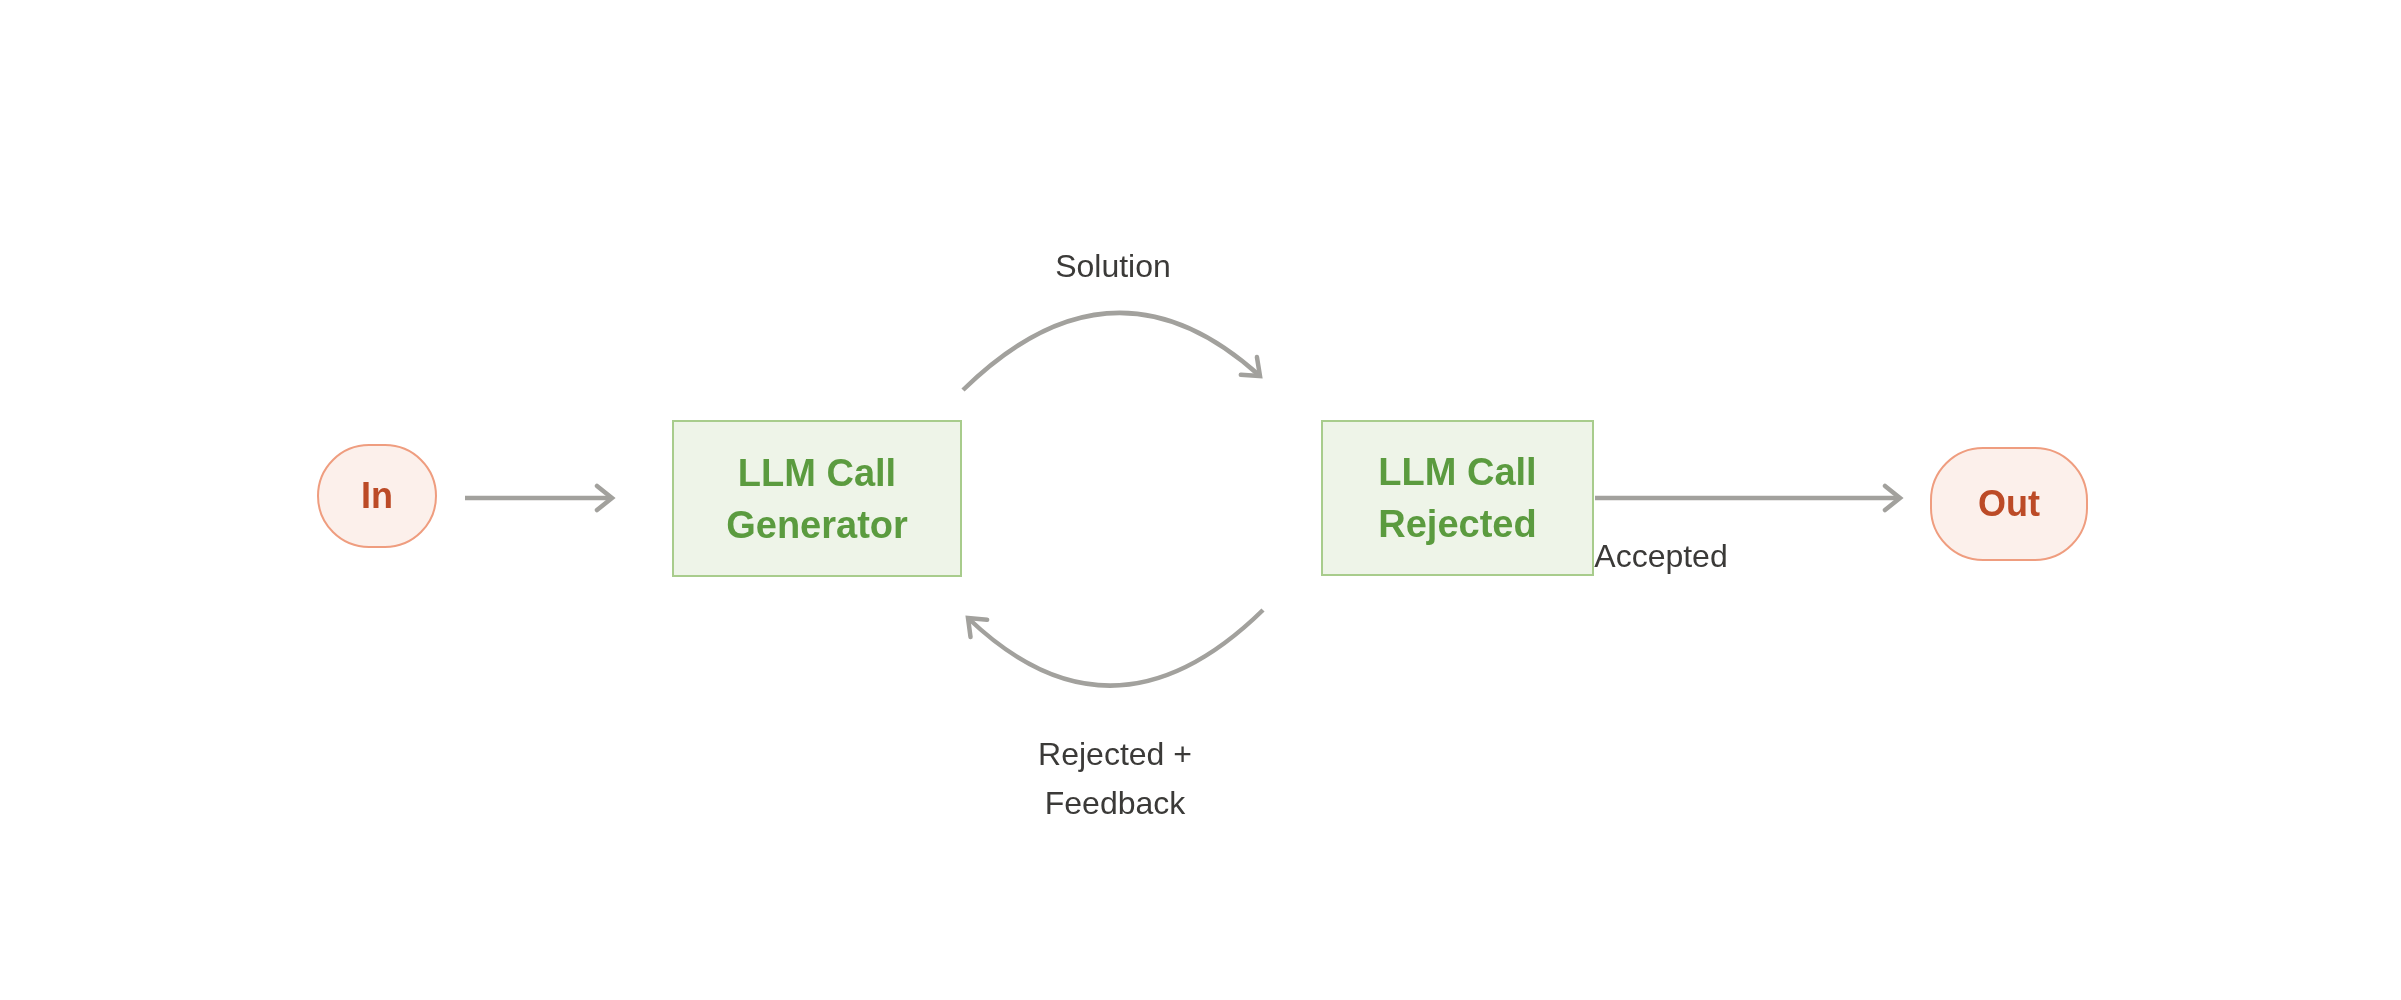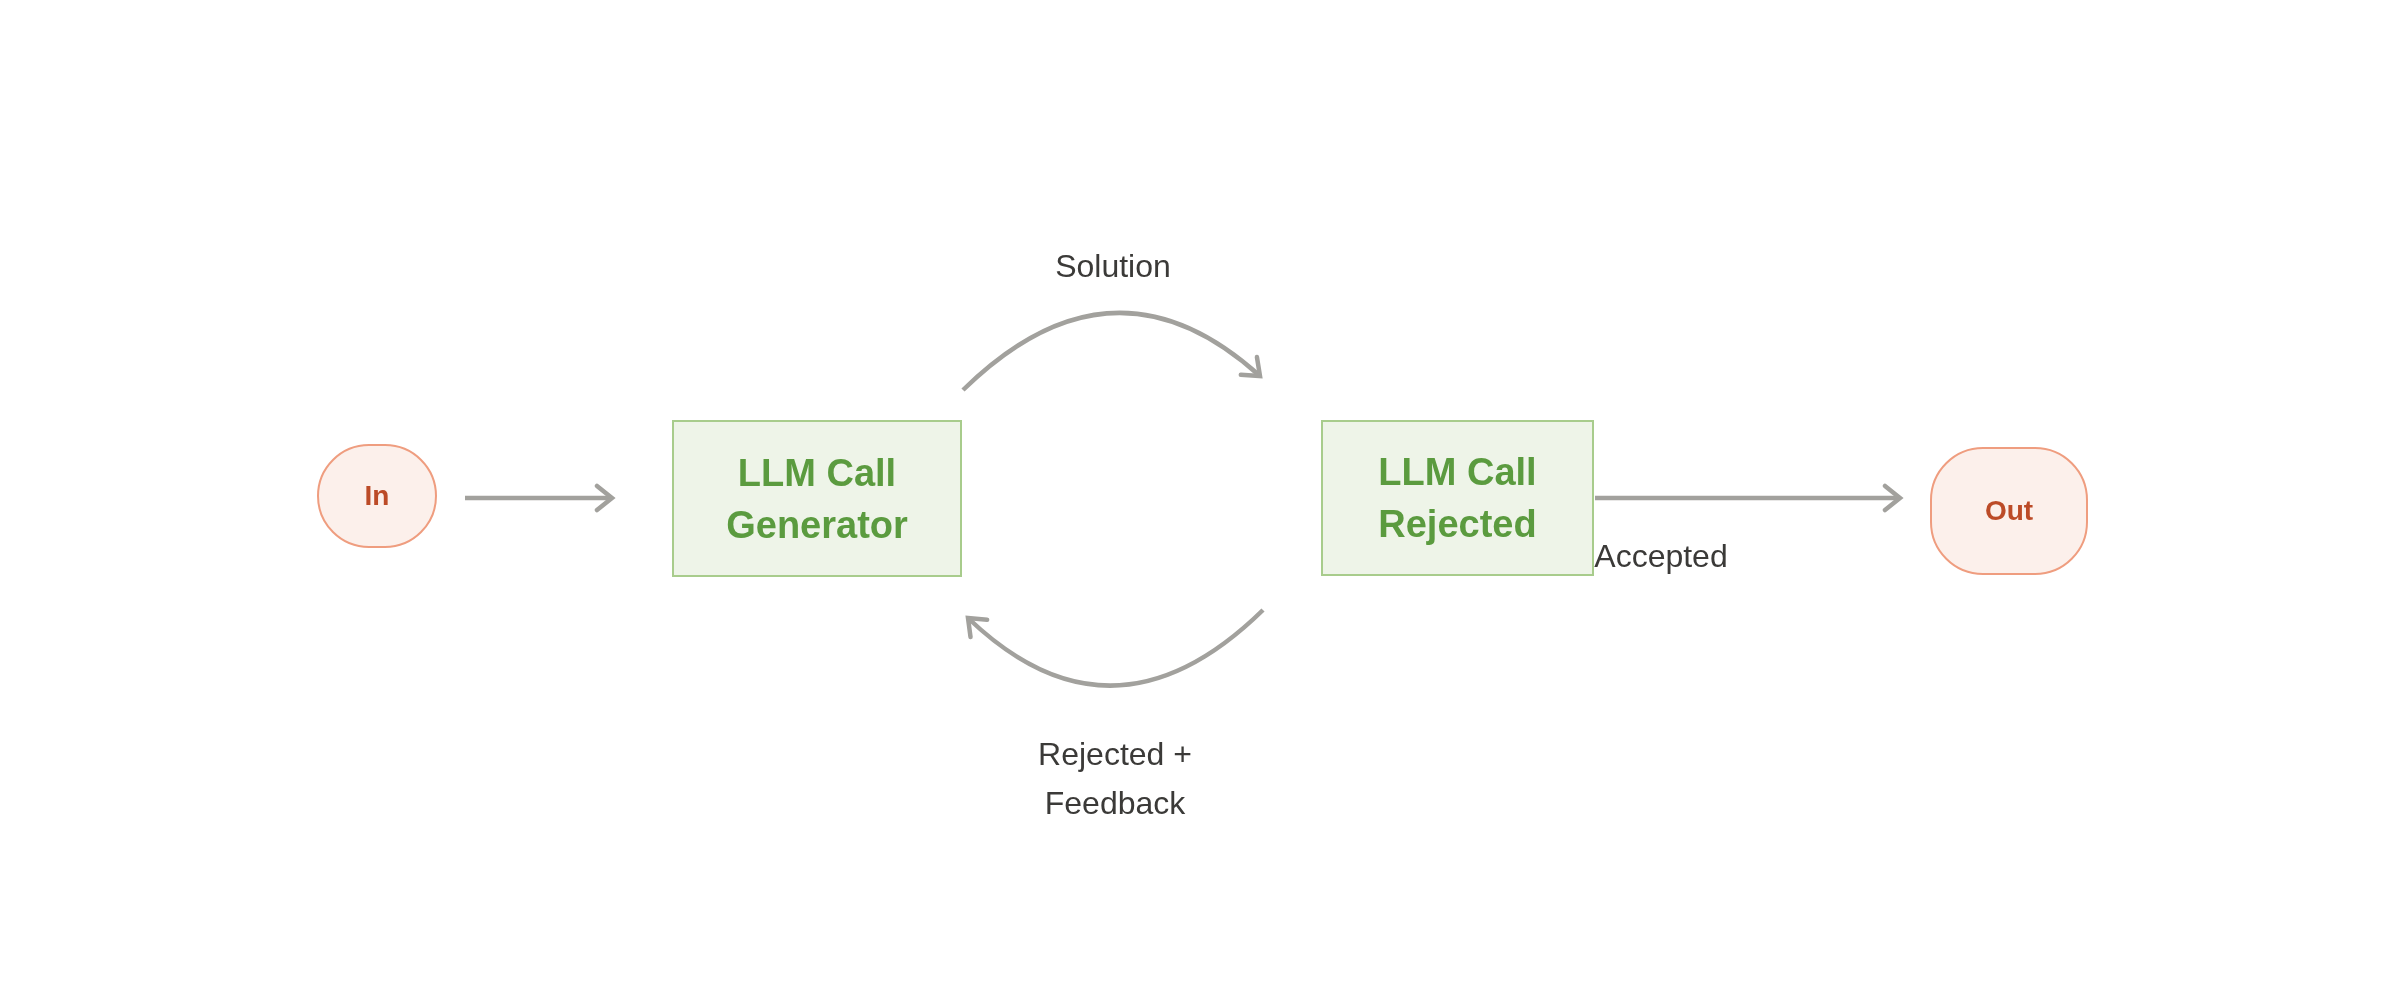--- a/index.html
+++ b/index.html
@@ -41,32 +41,32 @@
     position: absolute;
     display: flex; flex-direction: column;
     align-items: center; justify-content: center;
     text-align: center;
     font-weight: bold;
   }
   .node.pill {
     background: var(--pink-fill);
     border: 2.5px solid var(--pink-border);
     color: var(--red-text);
-    font-size: 28px;
+    font-size: 36px;
   }
   .node.box {
     background: var(--green-fill);
     border: 2px solid var(--green-border);
     color: var(--green-text);
     font-size: 38px;
     line-height: 52px;
     margin-left: 24px;
   }
   #node-in   { left: 317px;  top: 444px; width: 120px; height: 104px; border-radius: 52px; }
-  #node-out  { left: 1930px; top: 447px; width: 158px; height: 128px; border-radius: 53px; }
+  #node-out  { left: 1930px; top: 447px; width: 158px; height: 114px; border-radius: 53px; }
   #node-generator { left: 648px;  top: 420px; width: 290px; height: 157px; }
   #node-evaluator { left: 1297px; top: 420px; width: 273px; height: 156px; }
   .edge-label {
     position: absolute;
     transform: translateX(-50%);
     color: var(--label-text);
     font-size: 32px;
     line-height: 49px;
     text-align: center;
     white-space: nowrap;

